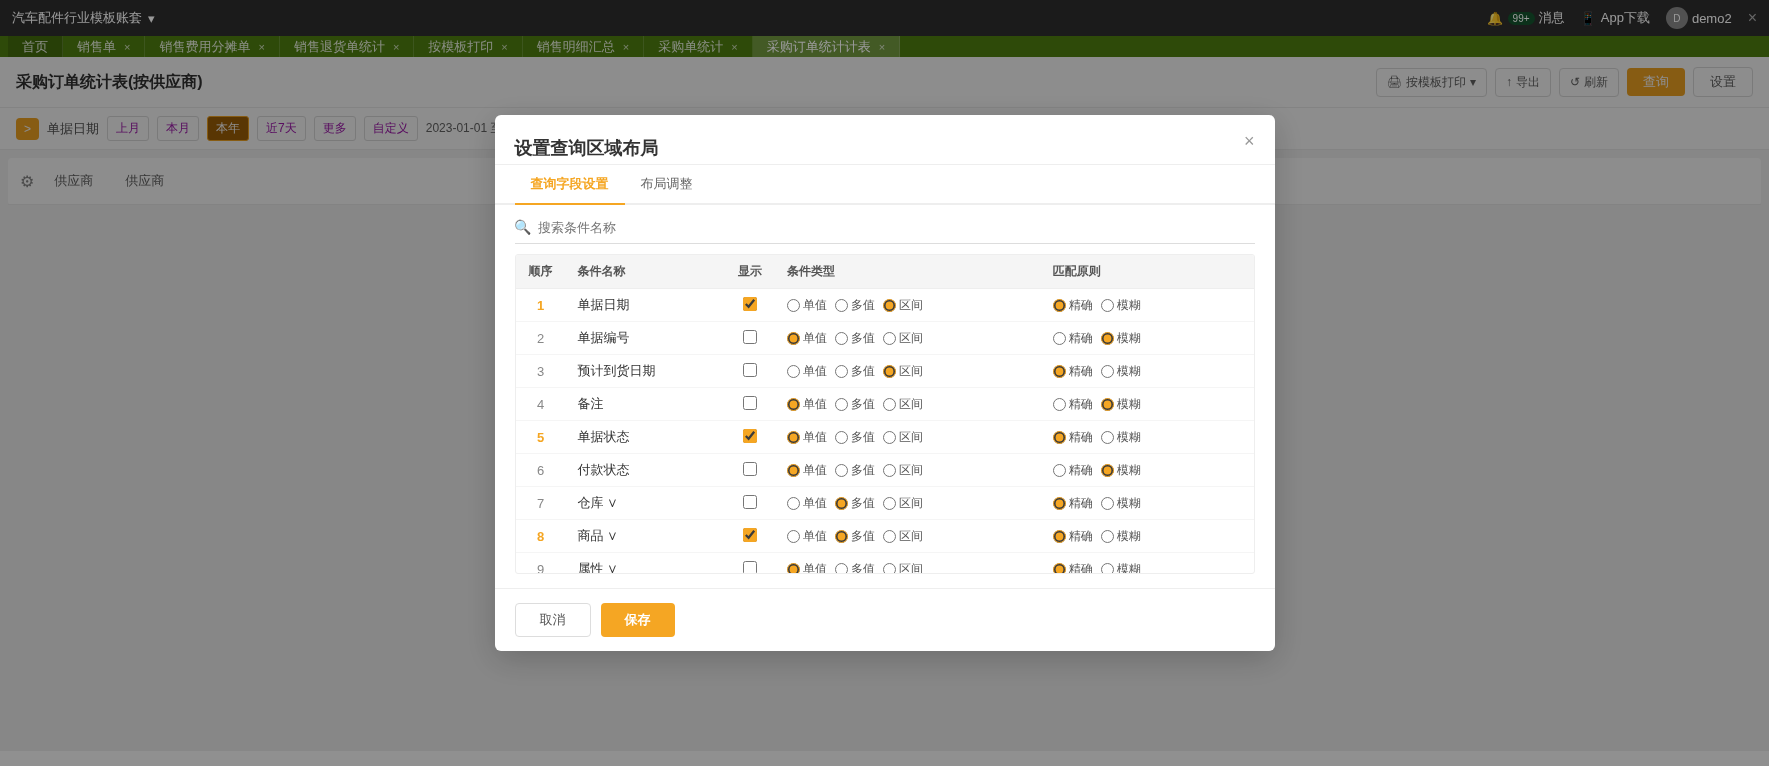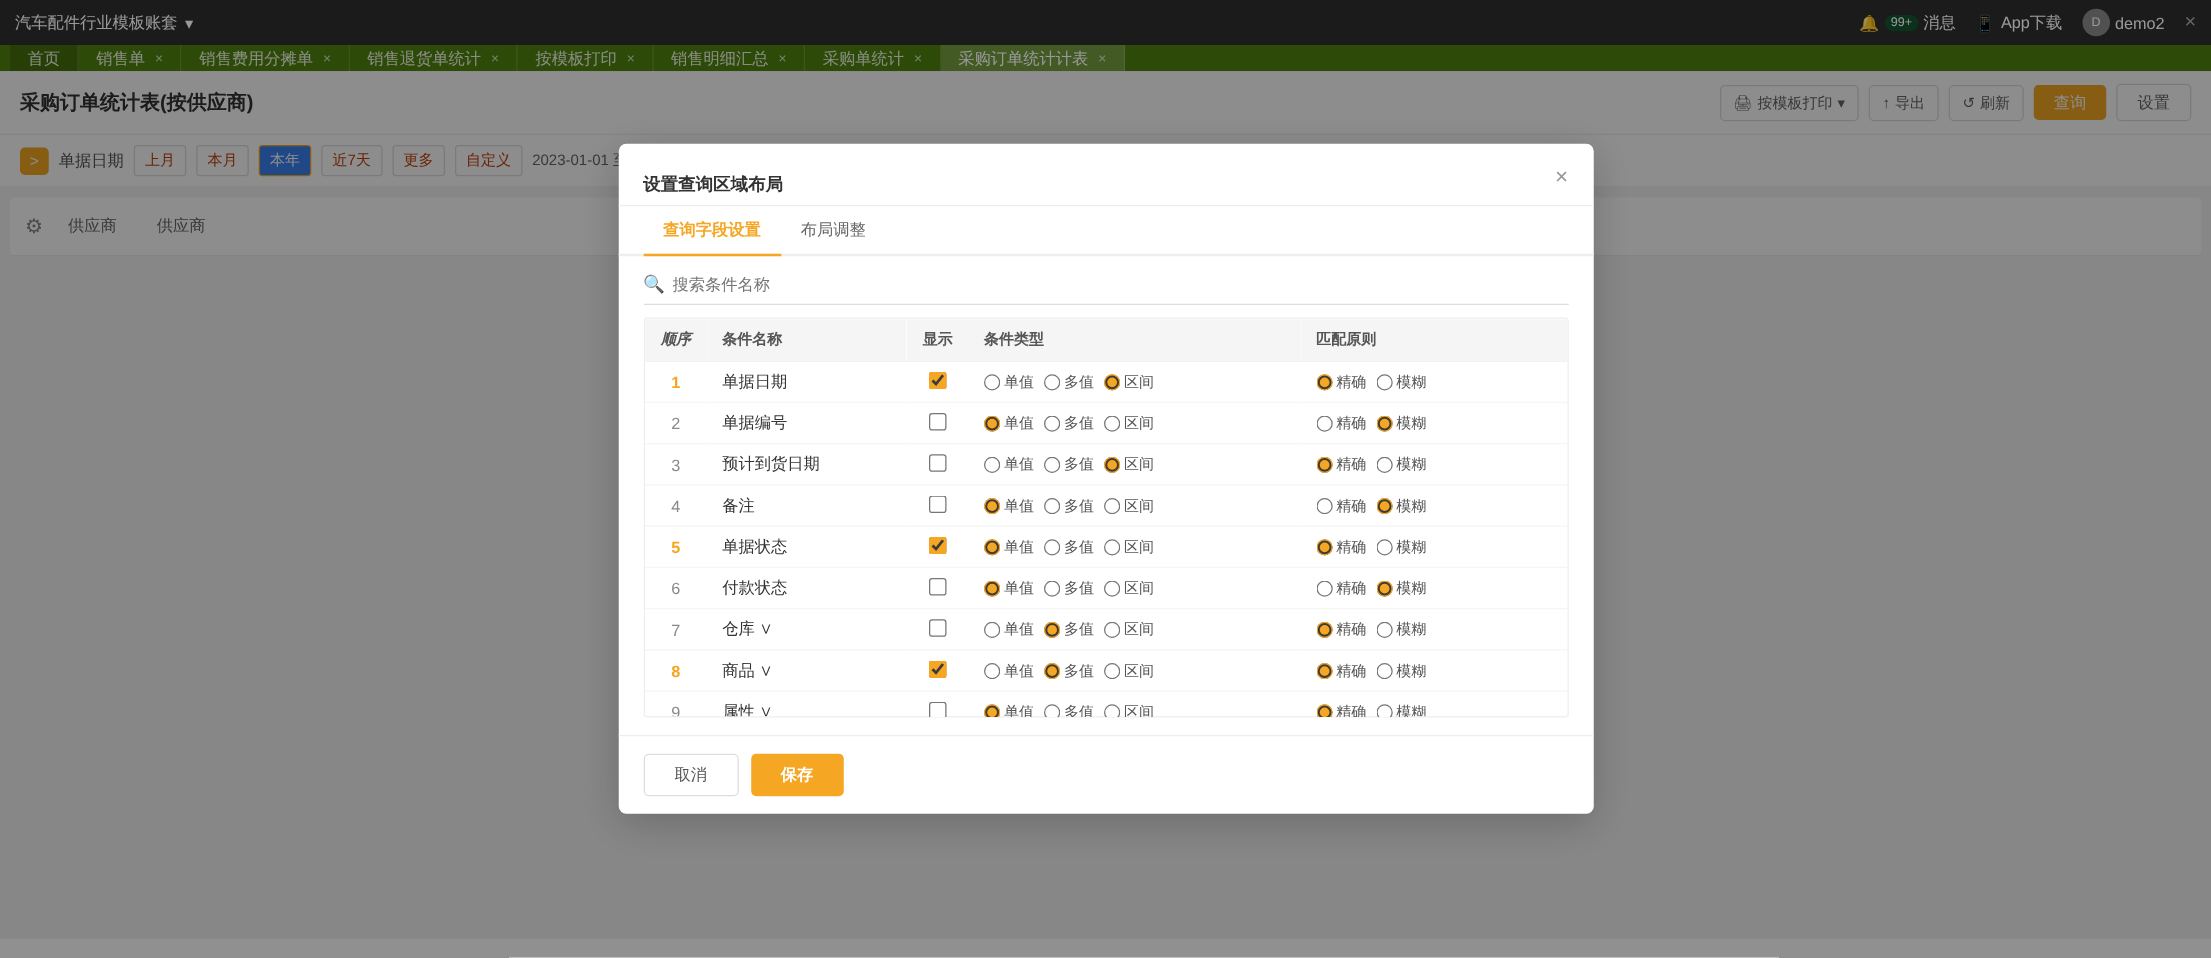--- a/index.html
+++ b/index.html
@@ -76,22 +76,22 @@
     .filter-bar {
       background: #fff;
       padding: 8px 16px;
       display: flex;
       align-items: center;
       gap: 8px;
       border-bottom: 1px solid #eee;
     }
     .filter-toggle { background: #f5a623; color: #fff; border: none; padding: 4px 8px; border-radius: 4px; cursor: pointer; font-size: 12px; }
     .filter-label { color: #555; font-size: 13px; }
-    .date-btn { padding: 3px 8px; border: 1px solid #ddd; border-radius: 3px; cursor: pointer; font-size: 12px; background: #fff; color: #c2410c; }
-    .date-btn.active { background: #3b82f6; color: #fff; border-color: #f5a623; }
+    .date-btn { padding: 3px 8px; border: 1px solid #ddd; border-radius: 3px; cursor: pointer; font-size: 12px; background: #fff; color: #a21caf; }
+    .date-btn.active { background: #a16207; color: #fff; border-color: #f5a623; }
     .date-range { font-size: 12px; color: #666; }
     .filter-more { color: #888; font-size: 12px; cursor: pointer; }
 
     
     .table-area {
       background: #fff;
       margin: 8px;
       border-radius: 4px;
     }
     .table-header-row {
@@ -129,21 +129,21 @@
       position: relative;
     }
     .modal-header {
       padding: 16px 20px 0 20px;
       display: flex;
       align-items: center;
       justify-content: space-between;
       border-bottom: 1px solid #eee;
       padding-bottom: 0;
     }
-    .modal-title { font-size: 14px; font-weight: bold; color: #333; }
+    .modal-title { font-size: 18px; font-weight: bold; color: #333; }
     .modal-close { cursor: pointer; font-size: 18px; color: #999; padding-bottom: 12px; }
     .modal-tabs {
       display: flex;
       padding: 0 20px;
       border-bottom: 2px solid #eee;
       margin-bottom: 0;
     }
     .modal-tab {
       padding: 10px 16px;
       cursor: pointer;
@@ -376,21 +376,21 @@
 
       <div class="modal-search">
         <span class="search-icon">🔍</span>
         <input type="text" placeholder="搜索条件名称" style="">
       </div>
 
       <div class="modal-table-wrap">
         <table class="modal-table">
           <thead>
             <tr>
-              <th style="width:50px;text-align:center;font-style:italic;">顺序</th>
+              <th style="width:50px;text-align:center;">顺序</th>
               <th style="min-width:120px;">条件名称</th>
               <th style="width:50px;text-align:center;">显示</th>
               <th style="min-width:200px;">条件类型</th>
               <th style="min-width:160px;">匹配原则</th>
             </tr>
           </thead>
           <tbody id="modal-tbody">
           <tr>
                 <td style="text-align: center; color: rgb(245, 166, 35); font-weight: bold;">1</td>
                 <td>单据日期</td>

